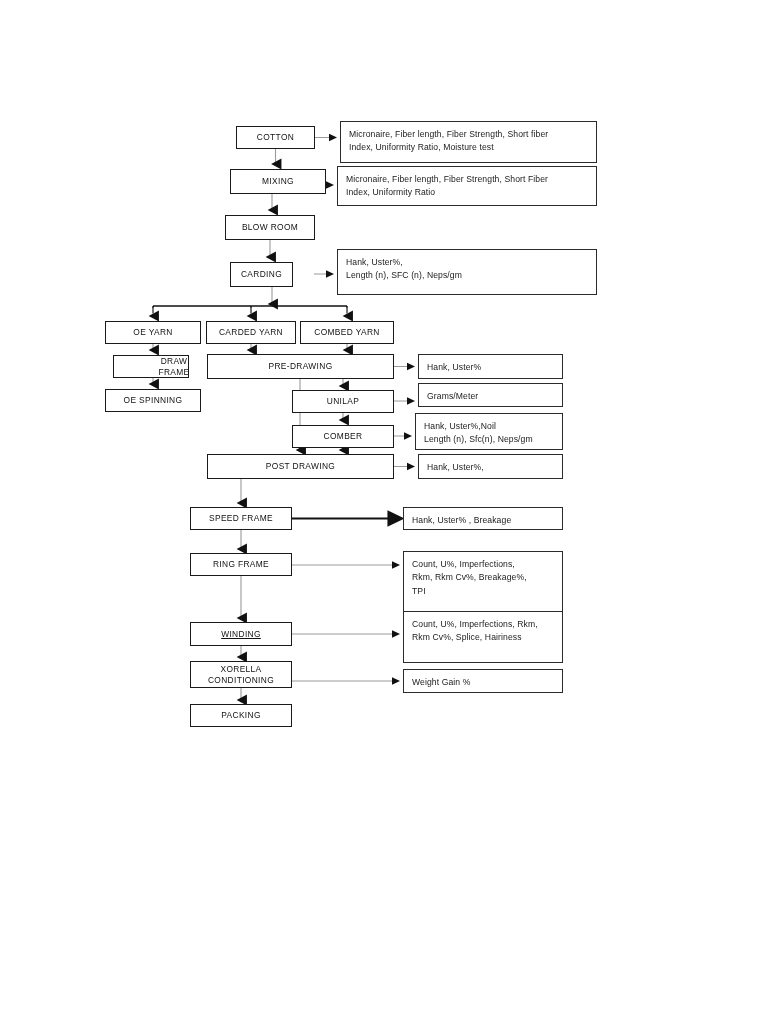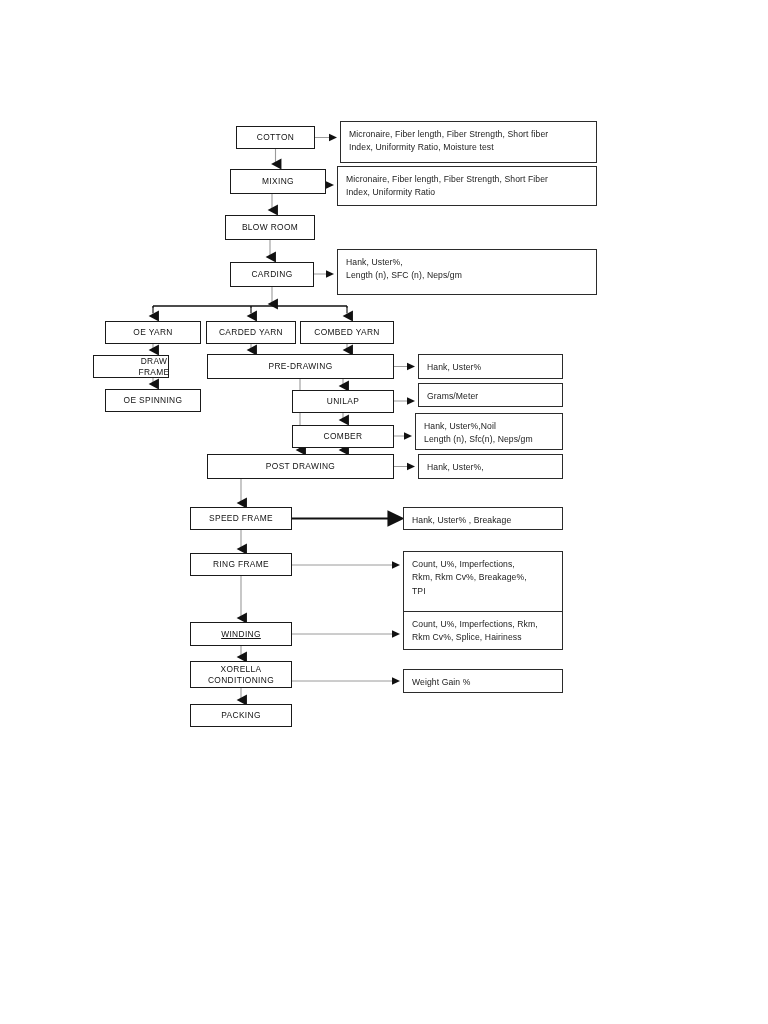--- a/index.html
+++ b/index.html
@@ -111,25 +111,25 @@
 
     <g stroke="#111" stroke-width="1.9" fill="none">
       <line x1="292" y1="518.5" x2="396" y2="518.5" marker-end="url(#ah-thick)"></line>
     </g>
   </svg>
 
   <div id="nodes">
       <div class="node" style="left: 236px; top: 126px; width: 79px; height: 23px;">COTTON</div>
       <div class="node" style="left: 230px; top: 169px; width: 96px; height: 25px;">MIXING</div>
       <div class="node" style="left: 225px; top: 215px; width: 90px; height: 25px;">BLOW ROOM</div>
-      <div class="node" style="left: 230px; top: 262px; width: 84px; height: 25px;">CARDING</div>
+      <div class="node" style="left: 230px; top: 262px; width: 63px; height: 25px;">CARDING</div>
       <div class="node" style="left: 105px; top: 321px; width: 96px; height: 23px;">OE YARN</div>
       <div class="node" style="left: 206px; top: 321px; width: 90px; height: 23px;">CARDED YARN</div>
       <div class="node" style="left: 300px; top: 321px; width: 94px; height: 23px;">COMBED YARN</div>
-      <div class="node" style="left: 93px; top: 355px; width: 76px; height: 23px; padding-left: 46px;">DRAW FRAME</div>
+      <div class="node" style="left: 113px; top: 355px; width: 76px; height: 23px; padding-left: 46px;">DRAW FRAME</div>
       <div class="node" style="left: 207px; top: 354px; width: 187px; height: 25px;">PRE-DRAWING</div>
       <div class="node" style="left: 105px; top: 389px; width: 96px; height: 23px;">OE SPINNING</div>
       <div class="node" style="left: 292px; top: 390px; width: 102px; height: 23px;">UNILAP</div>
       <div class="node" style="left: 292px; top: 425px; width: 102px; height: 23px;">COMBER</div>
       <div class="node" style="left: 207px; top: 454px; width: 187px; height: 25px;">POST DRAWING</div>
       <div class="node" style="left: 190px; top: 507px; width: 102px; height: 23px;">SPEED FRAME</div>
       <div class="node" style="left: 190px; top: 553px; width: 102px; height: 23px;">RING FRAME</div>
       <div class="node" style="left: 190px; top: 622px; width: 102px; height: 24px; text-decoration: underline;">WINDING</div>
       <div class="node" style="left: 190px; top: 661px; width: 102px; height: 27px;">XORELLA CONDITIONING</div>
       <div class="node" style="left: 190px; top: 704px; width: 102px; height: 23px;">PACKING</div>
@@ -143,18 +143,18 @@
 Length (n), SFC (n), Neps/gm</div>
       <div class="note" style="left: 418px; top: 354px; width: 145px; height: 25px;">Hank, Uster%</div>
       <div class="note" style="left: 418px; top: 383px; width: 145px; height: 24px;">Grams/Meter</div>
       <div class="note" style="left: 415px; top: 413px; width: 148px; height: 37px;">Hank, Uster%,Noil
 Length (n), Sfc(n), Neps/gm</div>
       <div class="note" style="left: 418px; top: 454px; width: 145px; height: 25px;">Hank, Uster%,</div>
       <div class="note" style="left: 403px; top: 507px; width: 160px; height: 23px;">Hank, Uster% , Breakage</div>
       <div class="note" style="left: 403px; top: 539px; width: 160px; height: 63px; margin-top: 12px;">Count, U%, Imperfections,
 Rkm, Rkm Cv%, Breakage%,
 TPI</div>
-      <div class="note" style="left: 403px; top: 611px; width: 160px; height: 39px;">Count, U%, Imperfections, Rkm,
+      <div class="note" style="left: 403px; top: 611px; width: 160px; height: 52px;">Count, U%, Imperfections, Rkm,
 Rkm Cv%, Splice, Hairiness</div>
       <div class="note" style="left: 403px; top: 669px; width: 160px; height: 24px;">Weight Gain %</div>
     </div>
 
 </div>
 
 </body></html>

